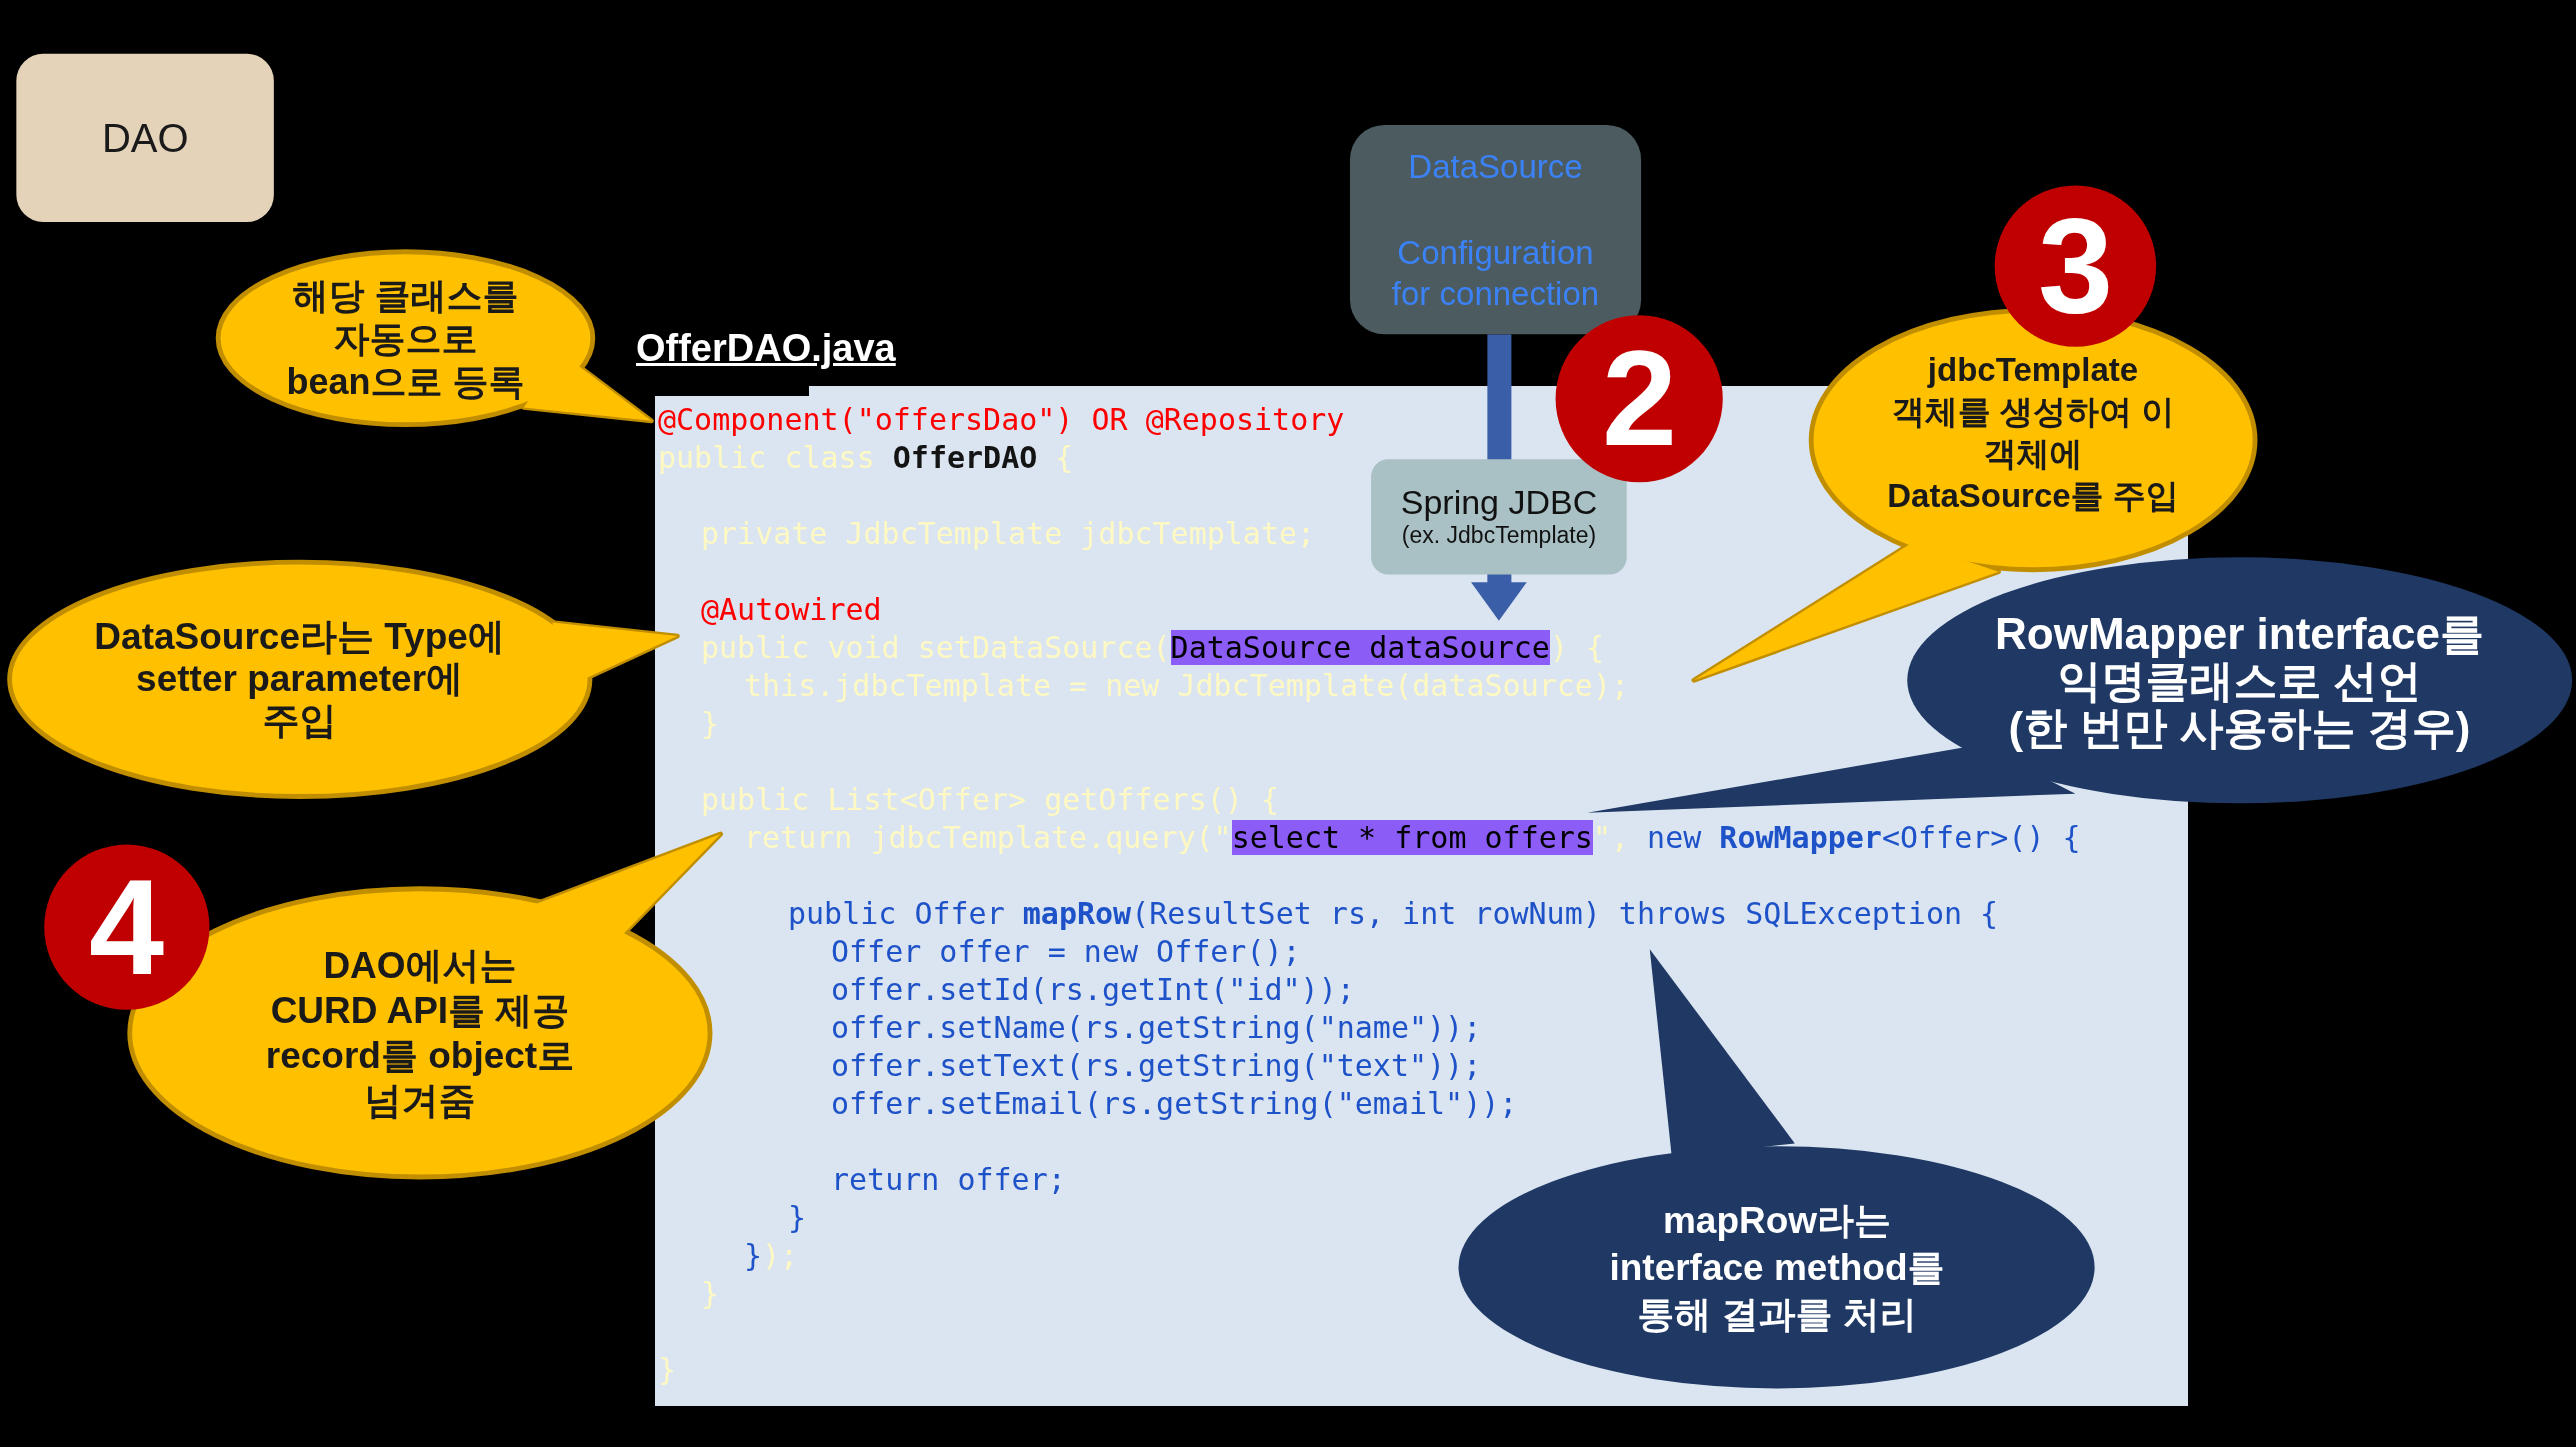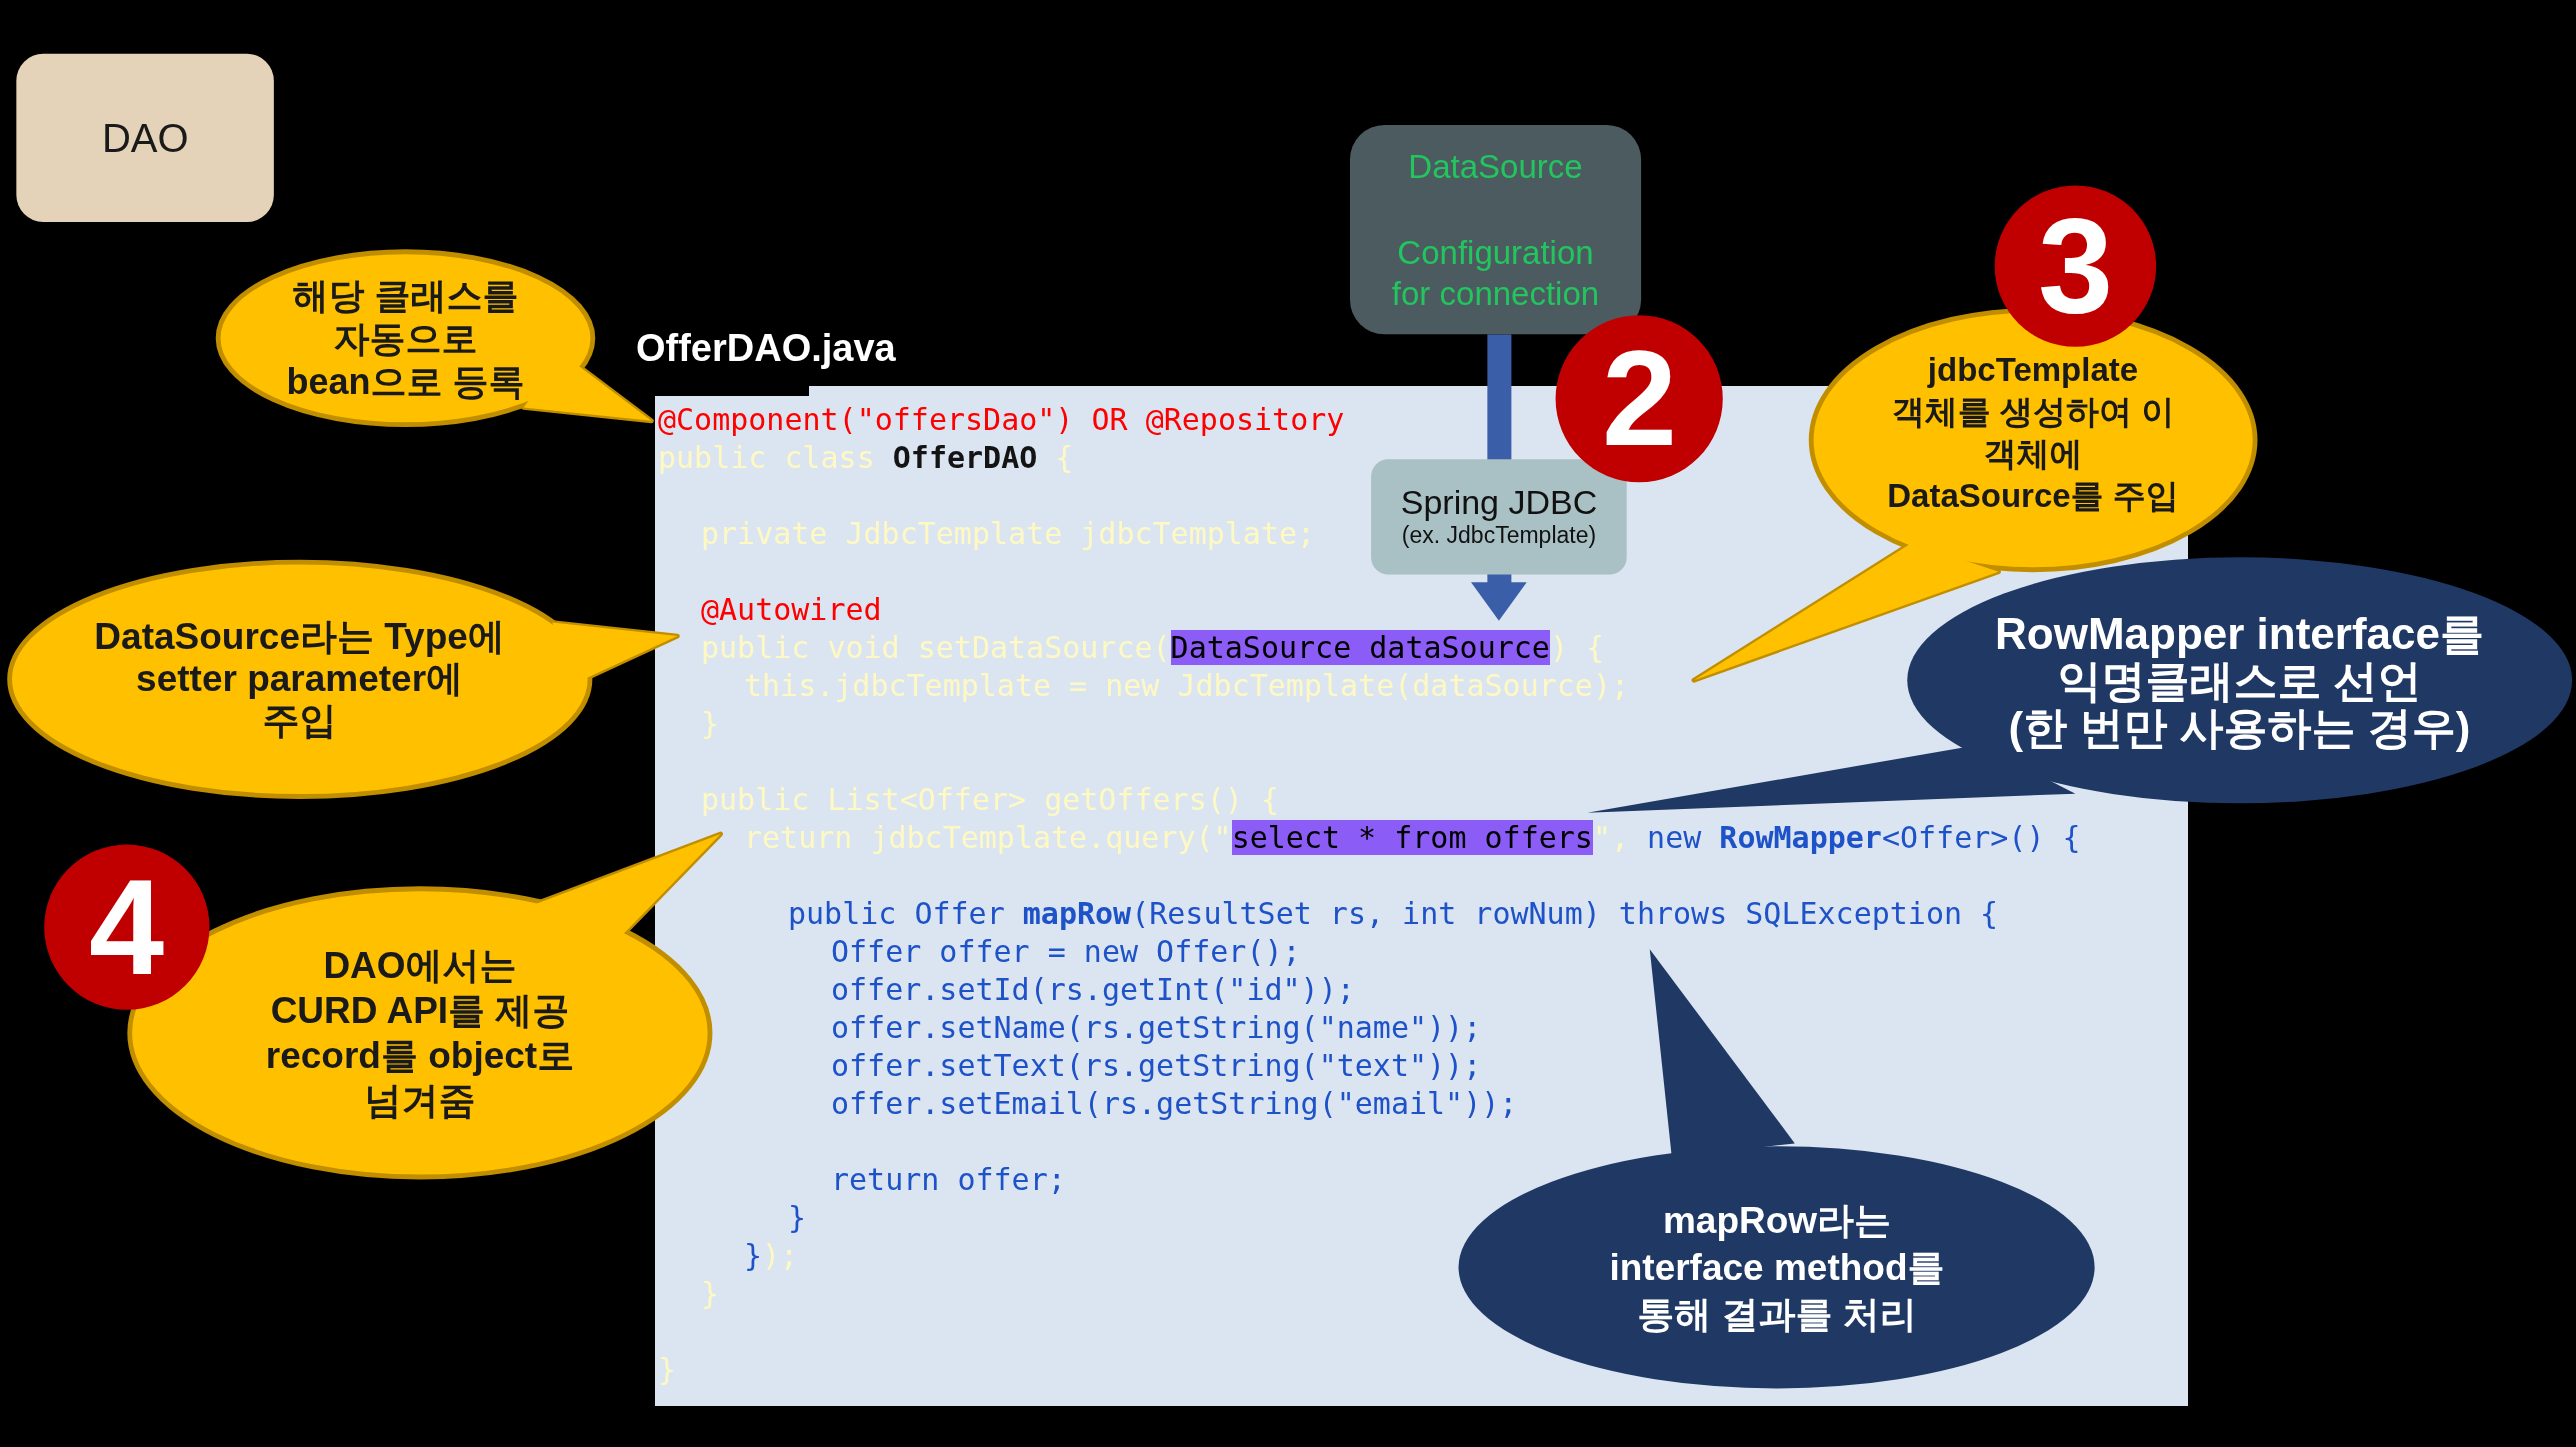--- a/index.html
+++ b/index.html
@@ -4,39 +4,39 @@
 <style>
   html,body{margin:0;padding:0;background:#000;}
   #stage{position:relative;width:2576px;height:1447px;background:#000;overflow:hidden;
          font-family:"Liberation Sans",sans-serif;}
   #shapes{position:absolute;left:0;top:0;width:2576px;height:1447px;}
 
   
   #panel{position:absolute;left:655px;top:386px;width:1533px;height:1020px;background:#dbe5f1;}
   #title-tab{position:absolute;left:634px;top:386px;width:175px;height:9.6px;background:#000;}
   #file-title{position:absolute;left:636px;top:327px;width:577px;height:50px;color:#fff;
-              font-size:38px;font-weight:bold;}
+              font-size:38px;font-weight:bold;text-decoration:underline;}
   #code{position:absolute;left:658px;top:401px;width:1518px;
         font-family:"DejaVu Sans Mono",monospace;font-size:30px;line-height:38px;}
   .code-line{min-height:38px;white-space:pre;}
   .c-k{color:#fef9c3;}
   .c-kb{color:#141414;font-weight:bold;}
   .c-red{color:#fe0000;}
   .c-blue{color:#1e52c8;}
   .c-blueb{color:#1e52c8;font-weight:bold;}
   .c-hl{background:#8b5cf6;color:#000;font-weight:normal;}
 
   
   .txt{position:absolute;display:flex;flex-direction:column;align-items:center;
        justify-content:center;text-align:center;pointer-events:none;}
   .txt div{width:100%;}
 
   #dao-label{left:16.3px;top:54px;width:258px;height:168px;font-size:40px;color:#1a1a1a;}
 
-  #ds-text{left:1350px;top:125px;width:291px;height:209px;color:#22c55e;font-size:33px;line-height:41px;}
+  #ds-text{left:1350px;top:125px;width:291px;height:209px;color:#3b82f6;font-size:33px;line-height:41px;}
   #ds-text .gap{height:45px;}
   #spring-text{left:1371px;top:459px;width:256px;height:115px;color:#111;}
   #spring-text .l1{font-size:34px;line-height:38px;}
   #spring-text .l2{font-size:23px;line-height:29px;}
 
   .badge{color:#fff;font-weight:bold;font-size:135px;}
   #badge2{left:1556px;top:315px;width:167px;height:167px;}
   #badge3{left:1995px;top:185px;width:161px;height:161px;}
   #badge4{left:44px;top:845px;width:165px;height:165px;}
 

